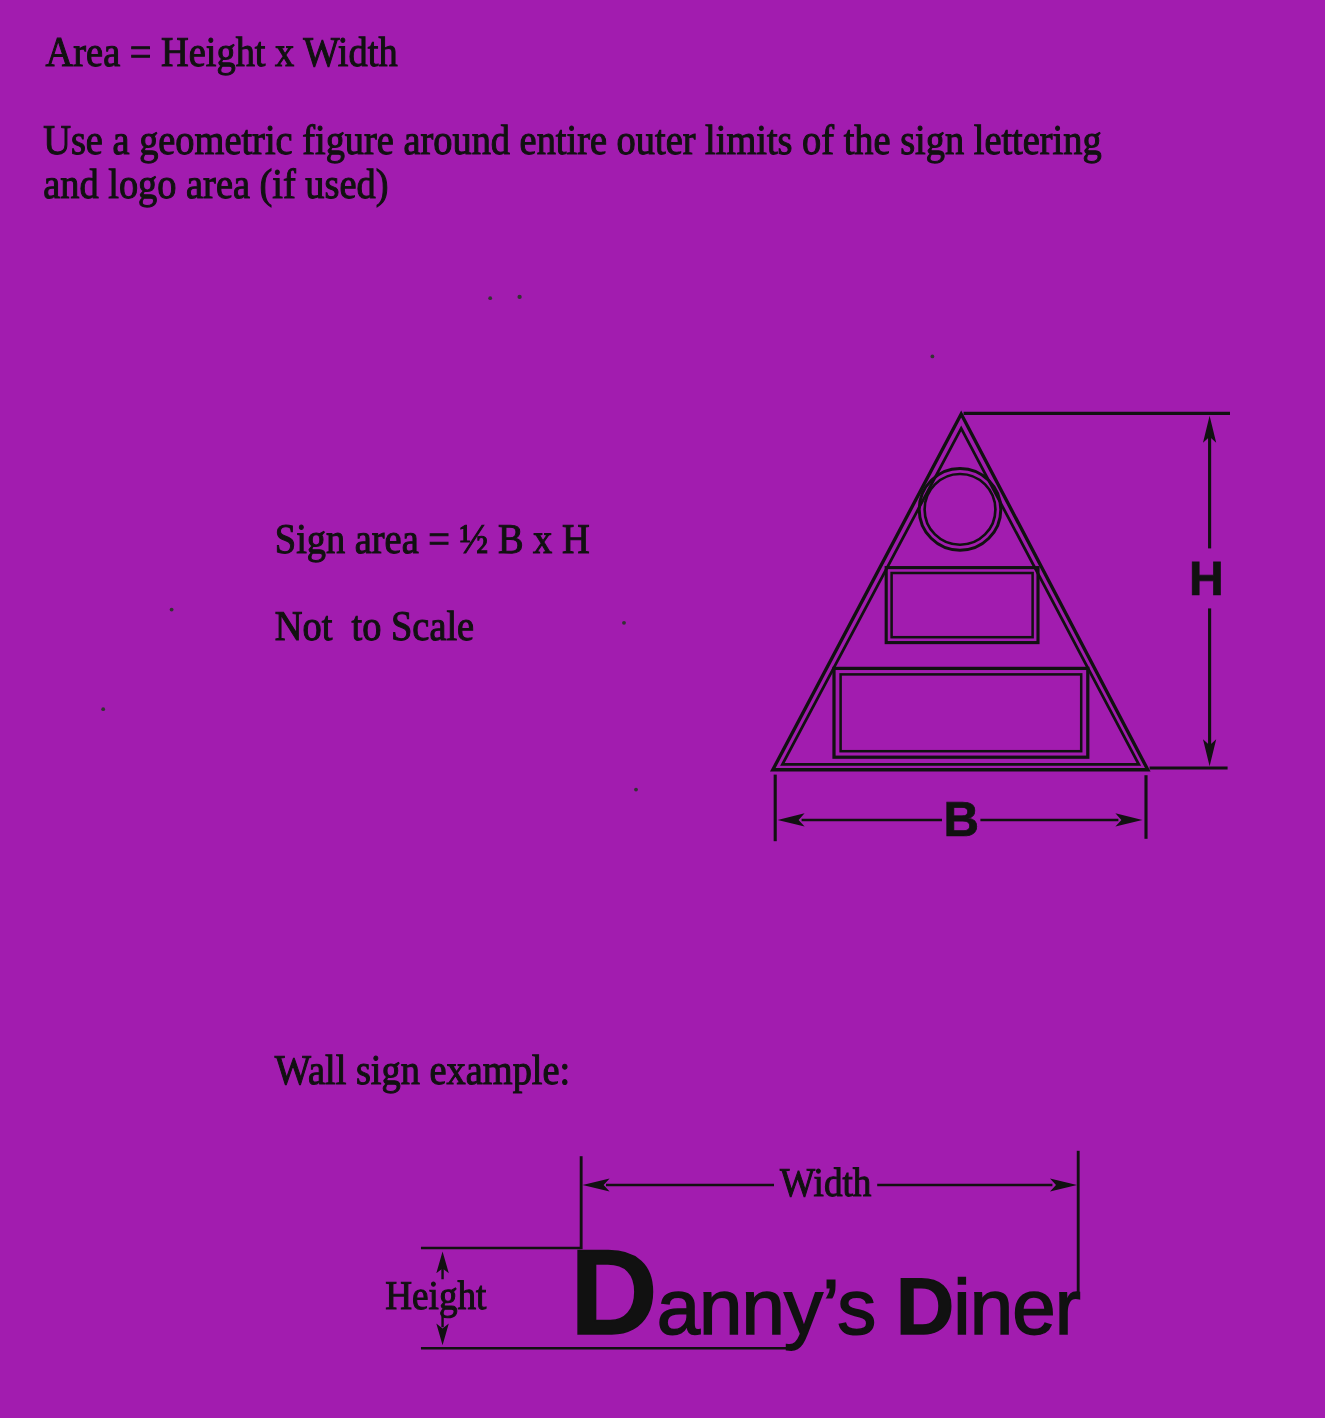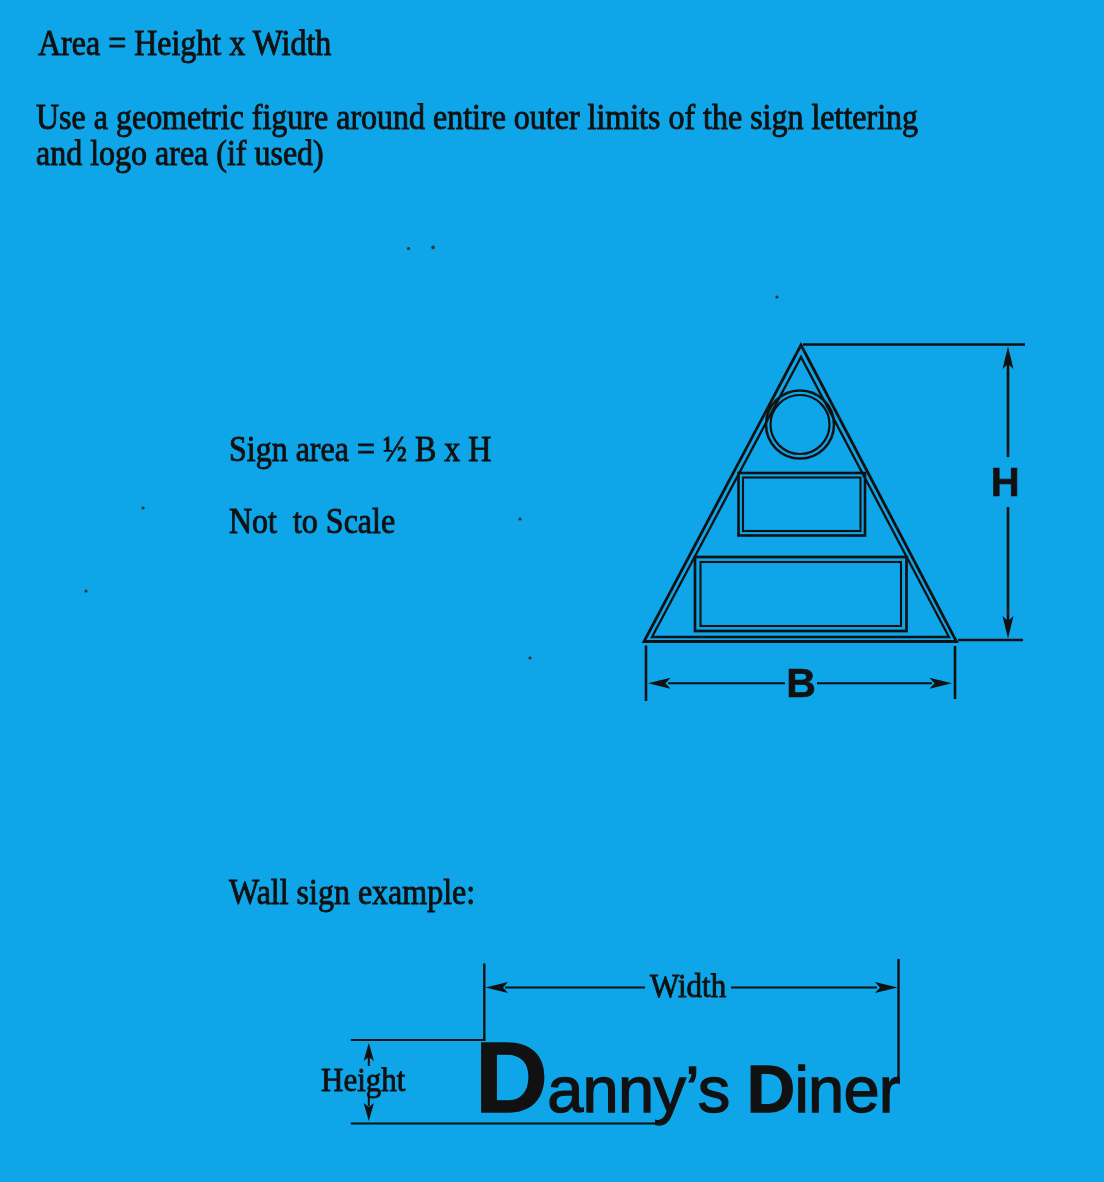--- a/index.html
+++ b/index.html
@@ -1,16 +1,16 @@
 <!DOCTYPE html>
 <html><head>
 <meta charset="utf-8">
 <style>
   html,body{margin:0;padding:0;background:#ffffff;}
-  #page{position:relative;width:1104px;height:1182px;background:#0ea5e9;overflow:hidden;}
+  #page{position:relative;width:1104px;height:1182px;background:#a21caf;overflow:hidden;}
   svg{position:absolute;left:0;top:0;}
   text{fill:#111;}
   .ser{font-family:"Liberation Serif",serif;}
   .sansb{font-family:"Liberation Sans",sans-serif;font-weight:bold;}
 </style>
 </head>
 <body>
 <div id="page">
 <svg width="1104" height="1182" viewBox="0 0 1104 1182">
 

